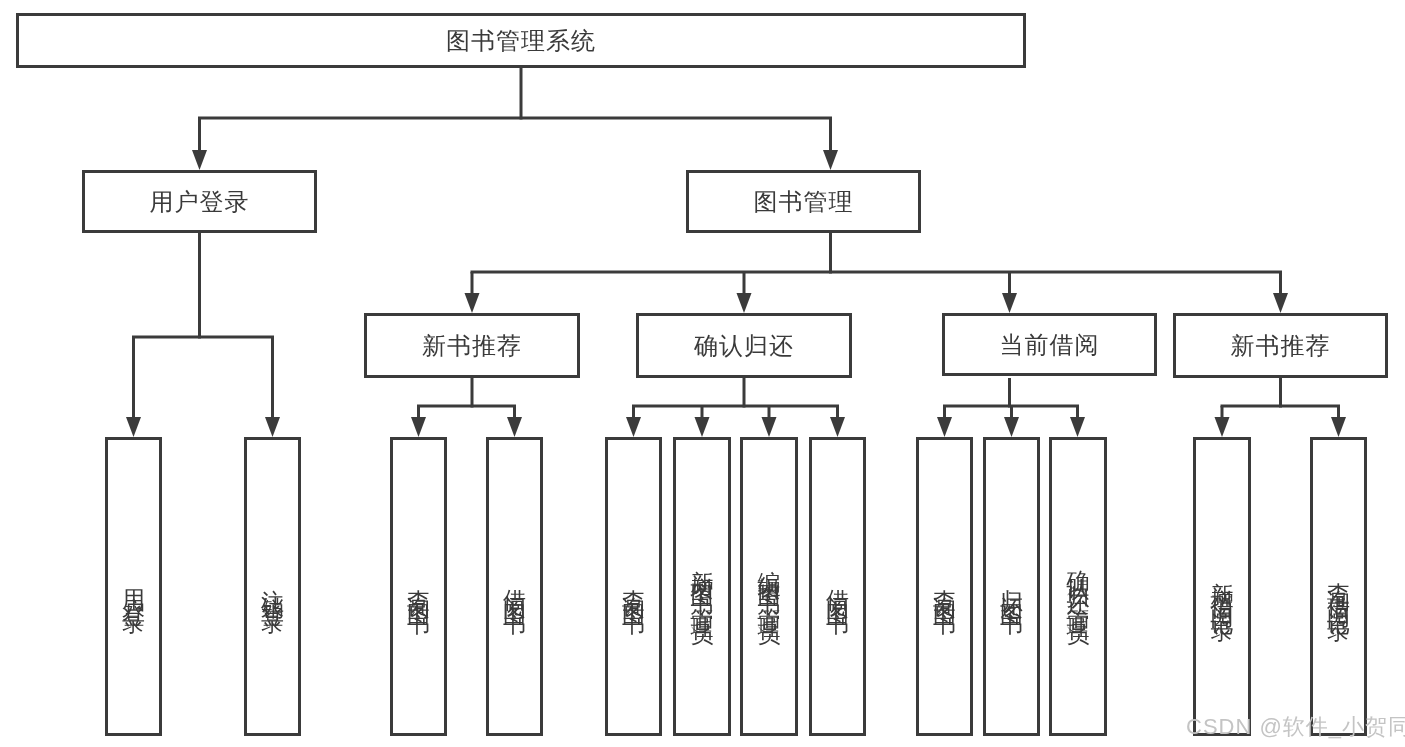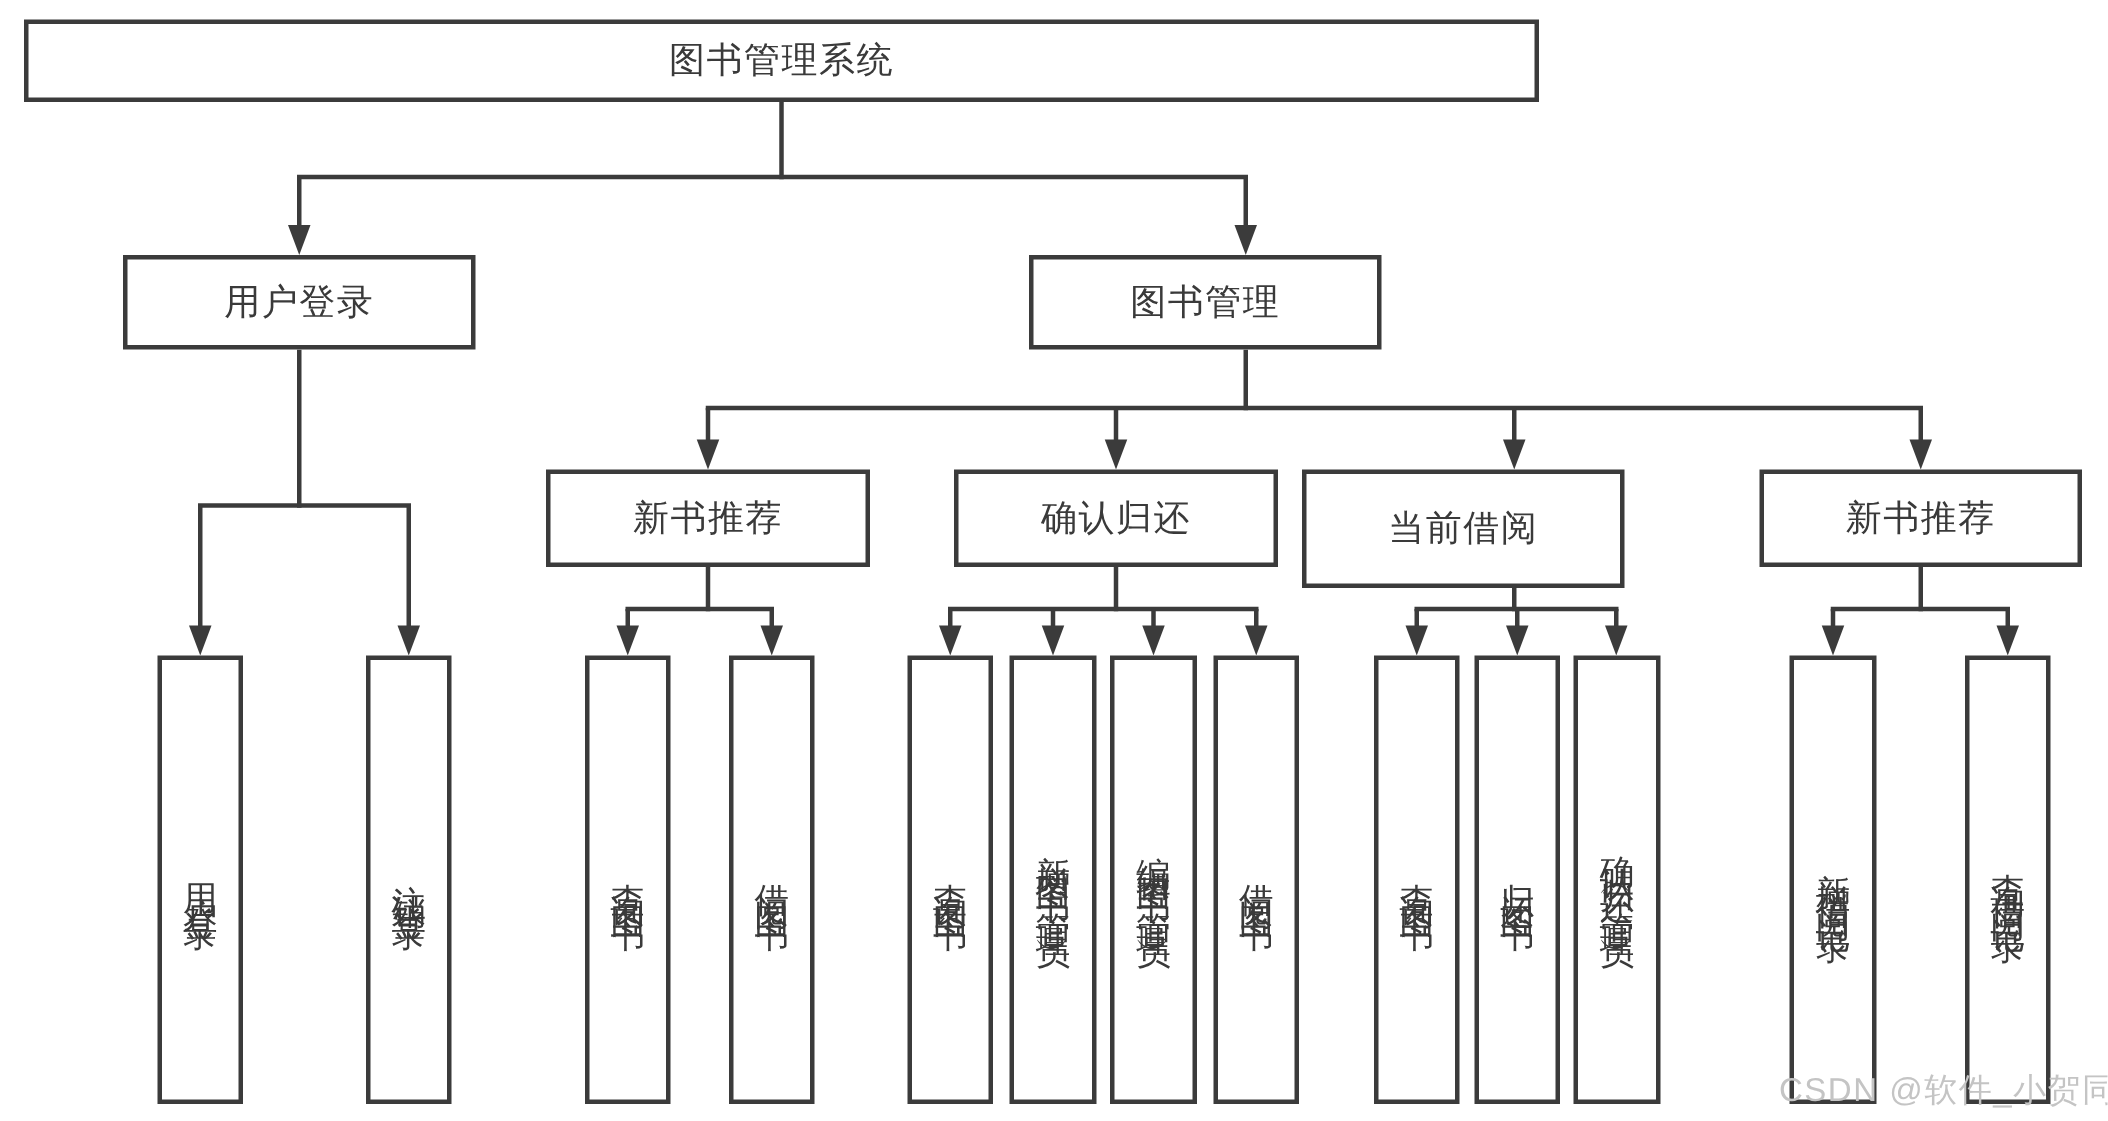--- a/index.html
+++ b/index.html
@@ -106,21 +106,21 @@
   <div class="box h" style="left:686px;top:170px;width:235px;height:63px">
     <span>图书管理</span>
   </div>
 
   <div class="box h" style="left:364px;top:313px;width:216px;height:65px">
     <span>新书推荐</span>
   </div>
   <div class="box h" style="left:636px;top:313px;width:216px;height:65px">
     <span>确认归还</span>
   </div>
-  <div class="box h" style="left:868px;top:313px;width:215px;height:79px">
+  <div class="box h" style="left:942px;top:313px;width:215px;height:63px">
     <span>当前借阅</span>
   </div>
   <div class="box h" style="left:1173px;top:313px;width:215px;height:65px">
     <span>新书推荐</span>
   </div>
 
   <div class="box v" style="left:105px;top:437px;width:57px;height:299px">
     <span>用户登录</span>
   </div>
   <div class="box v" style="left:244px;top:437px;width:57px;height:299px">

